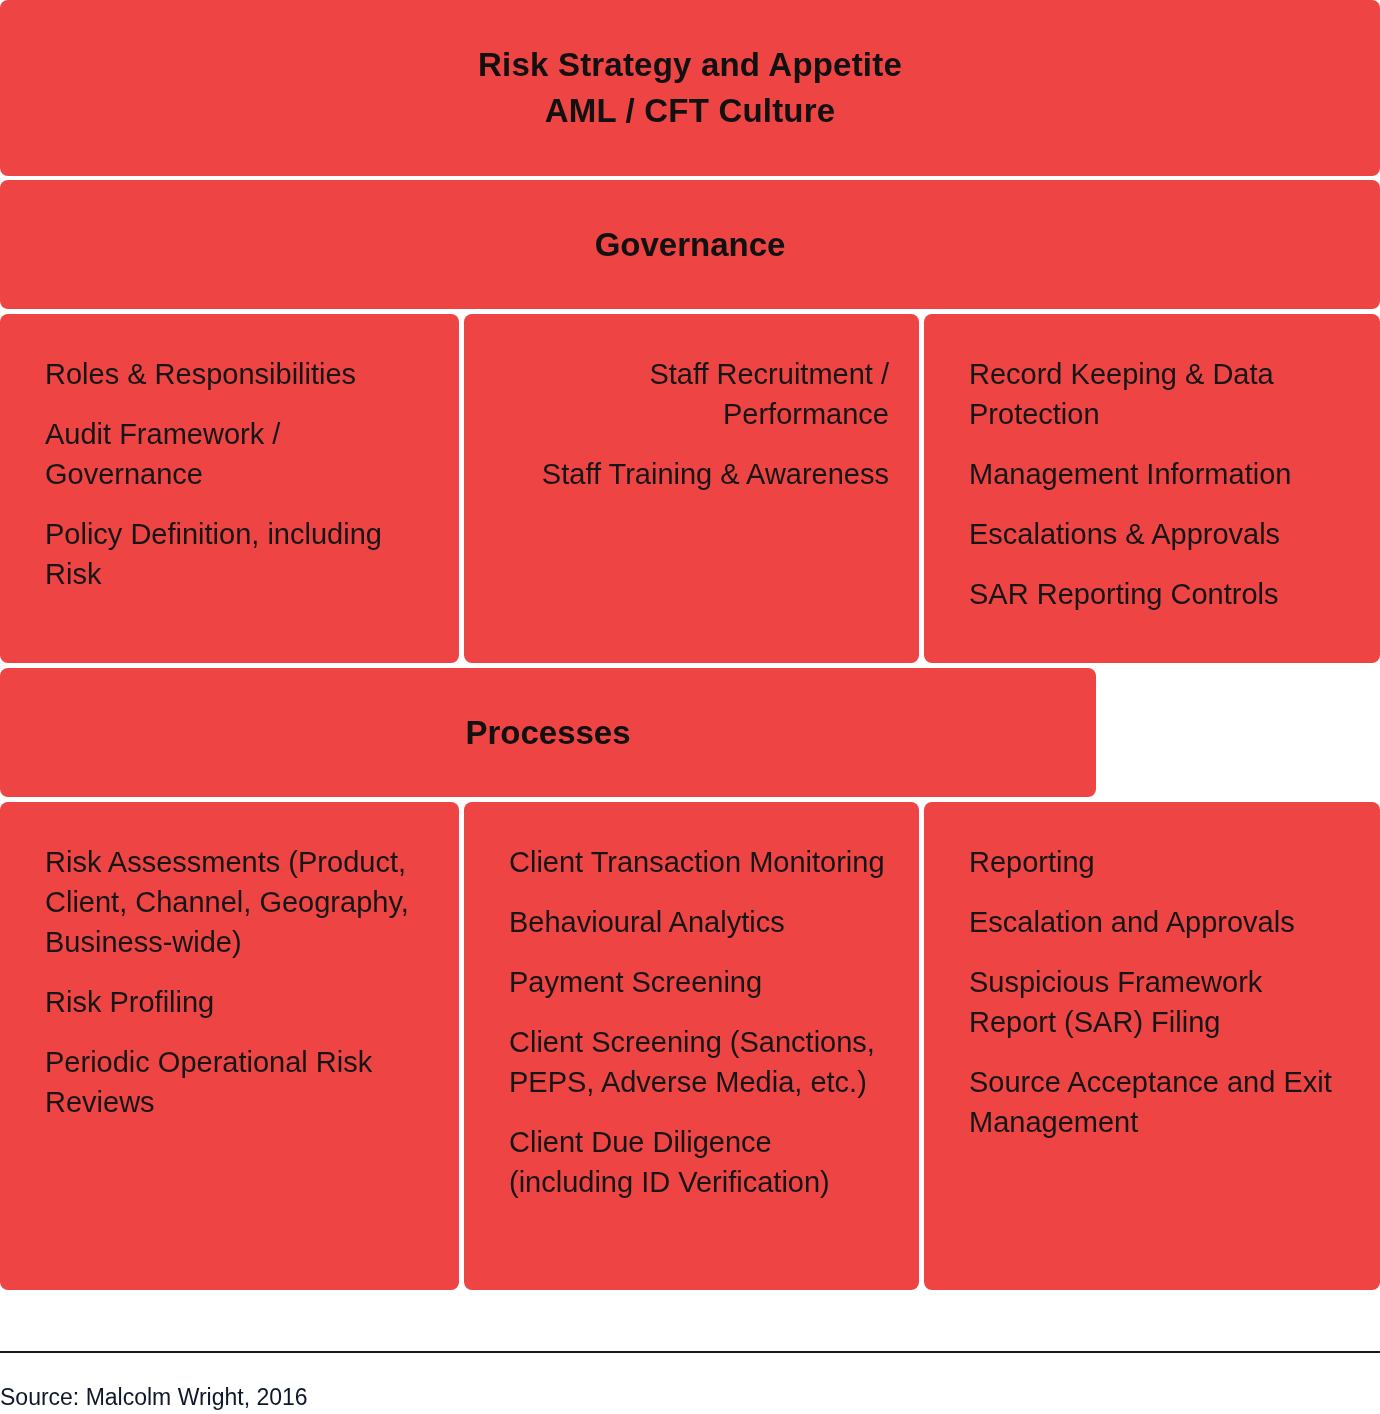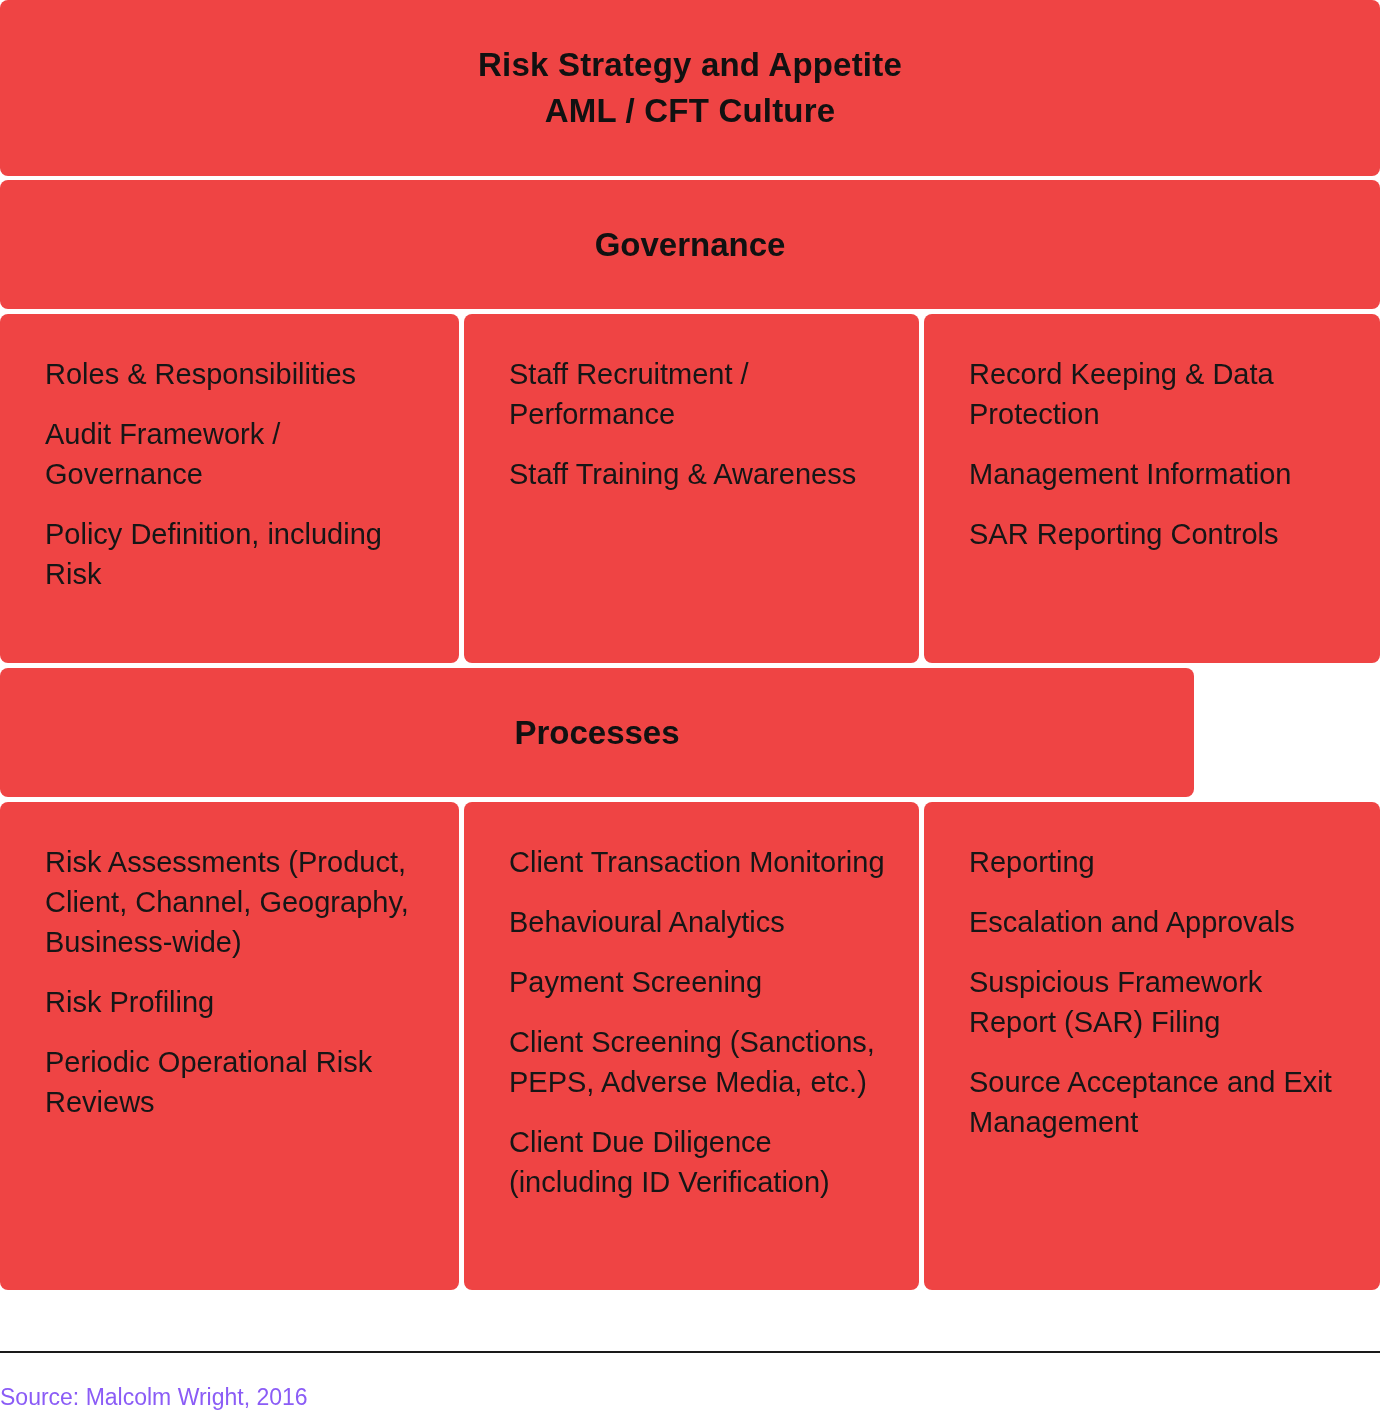--- a/index.html
+++ b/index.html
@@ -55,21 +55,21 @@
       width: 1380px;
       height: 2px;
       background: #1a1a1a;
     }
     .source {
       position: absolute;
       left: 0;
       top: 1382px;
       font-size: 23px;
       line-height: 30px;
-      color: #8b5cf6;
+      color: #0f172a;
     }
   </style>
 </head>
 <body>
 
 <div class="panel header-panel" style="left:0; top:0; width:1380px; height:176px;">
   <div>
     <span class="title-line">Risk Strategy and Appetite</span>
     <span class="title-line">AML / CFT Culture</span>
   </div>
@@ -77,31 +77,32 @@
 
 <div class="panel header-panel" style="left:0; top:180px; width:1380px; height:129px;">
   <span class="section-title">Governance</span>
 </div>
 
 <div class="panel col-panel" style="left:0; top:314px; width:459px; height:349px;">
   <div class="item">Roles &amp; Responsibilities</div>
   <div class="item">Audit Framework / Governance</div>
   <div class="item">Policy Definition, including Risk</div>
 </div>
-<div class="panel col-panel" style="left:464px; top:314px; width:455px; height:349px;">
+<div class="panel col-panel" style="left:464px; top:314px; width:455px; height:349px;text-align:right;">
   <div class="item">Staff Recruitment / Performance</div>
   <div class="item">Staff Training &amp; Awareness</div>
 </div>
 <div class="panel col-panel" style="left:924px; top:314px; width:456px; height:349px;">
   <div class="item">Record Keeping &amp; Data Protection</div>
   <div class="item">Management Information</div>
+  <div class="item">Escalations &amp; Approvals</div>
   <div class="item">SAR Reporting Controls</div>
 </div>
 
-<div class="panel header-panel" style="left:0; top:668px; width:1194px; height:129px;">
+<div class="panel header-panel" style="left:0; top:668px; width:1096px; height:129px;">
   <span class="section-title">Processes</span>
 </div>
 
 <div class="panel col-panel" style="left:0; top:802px; width:459px; height:488px;">
   <div class="item">Risk Assessments (Product, Client, Channel, Geography, Business-wide)</div>
   <div class="item">Risk Profiling</div>
   <div class="item">Periodic Operational Risk Reviews</div>
 </div>
 <div class="panel col-panel" style="left:464px; top:802px; width:455px; height:488px;">
   <div class="item">Client Transaction Monitoring</div>

